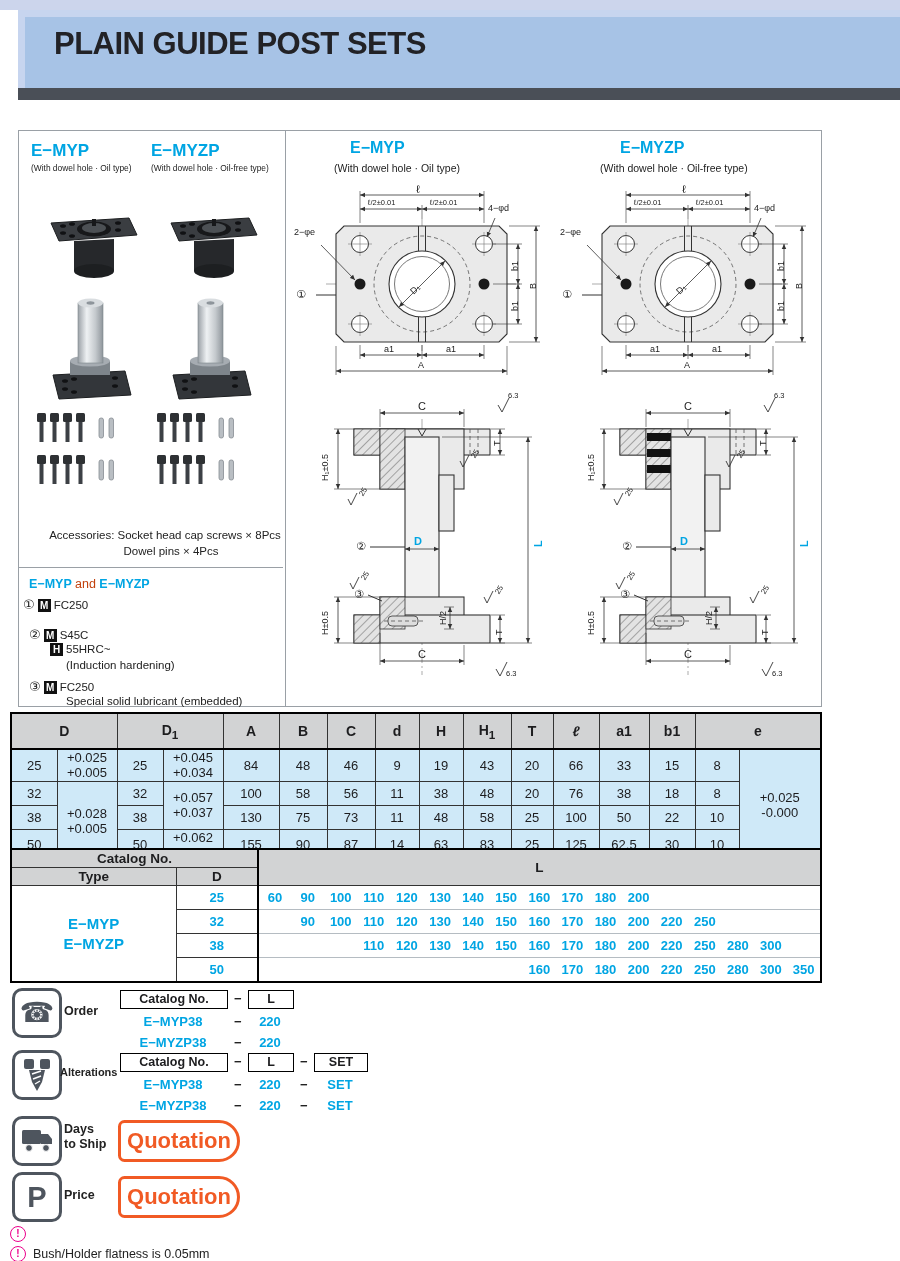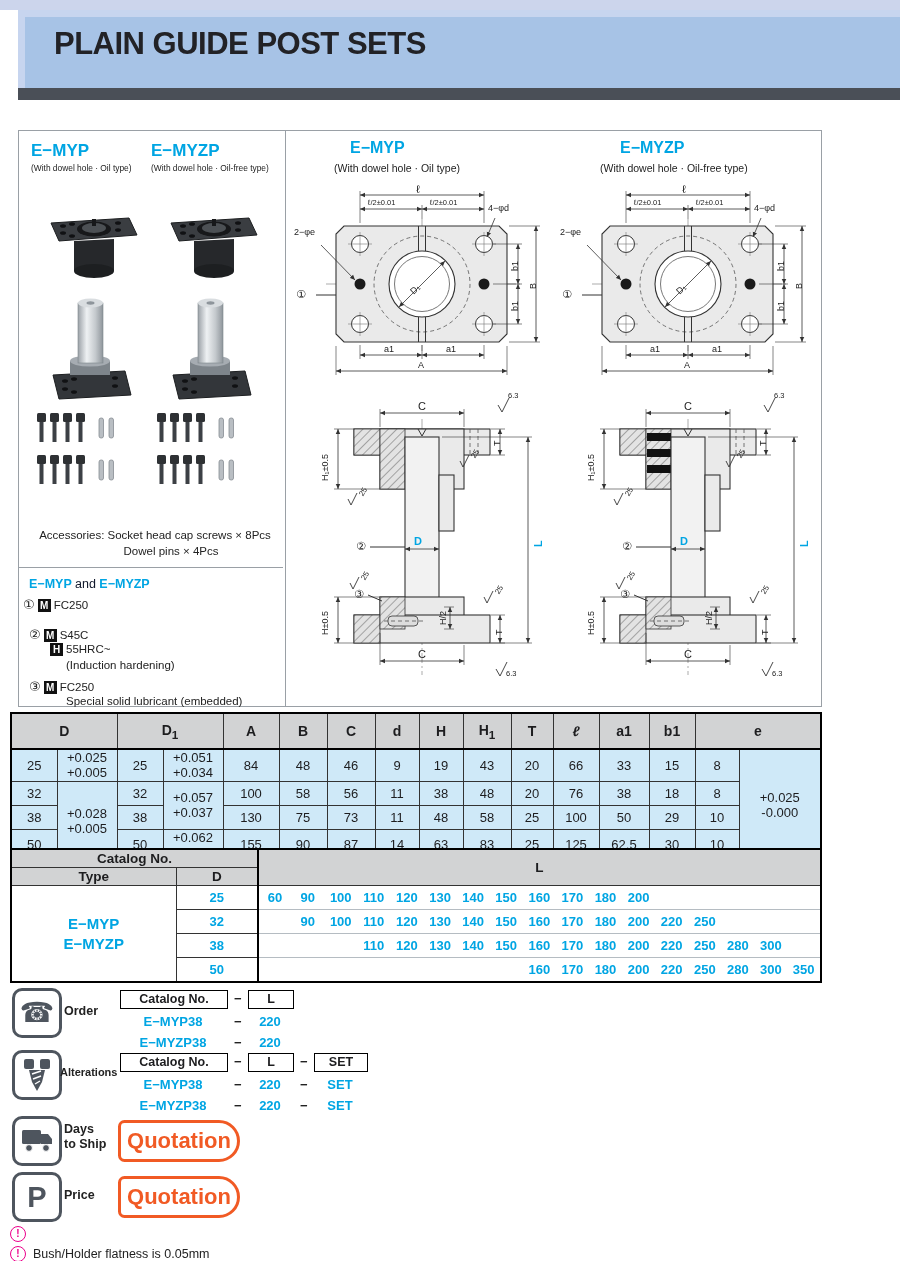--- a/index.html
+++ b/index.html
@@ -281,27 +281,27 @@
           </g>
       </g>
       <g fill="#b9bec3" stroke="#868d93" stroke-width="0.8">
         <rect x="62" y="5" width="4.5" height="20" rx="2"></rect>
           <rect x="72" y="5" width="4.5" height="20" rx="2"></rect>
         <rect x="62" y="47" width="4.5" height="20" rx="2"></rect>
           <rect x="72" y="47" width="4.5" height="20" rx="2"></rect>
       </g>
     </svg>
 
-    <div class="abs acc-line" style="left:4px;top:398px;width:264px;text-align:center">Accessories: Socket head cap screws × 8Pcs</div>
+    <div class="abs acc-line" style="left:14px;top:398px;width:264px;text-align:center">Accessories: Socket head cap screws × 8Pcs</div>
     <div class="abs acc-line" style="left:0;top:414px;width:264px;text-align:center;padding-left:40px;box-sizing:border-box">Dowel pins × 4Pcs</div>
     <div class="abs lp-divider"></div>
 
     <div class="abs mat-head" style="left:10px;top:446px">
       <span class="cyan">E−MYP</span>
-      <span style="color:#0f172a;font-weight:normal"> <span>and</span> </span>
+      <span style="color:#c2410c;font-weight:normal"> <span>and</span> </span>
       <span class="cyan">E−MYZP</span>
     </div>
     <div class="abs mat-line" style="left:4px;top:466px">
       <span class="circ-num">①</span><span class="badge">M</span><span>FC250</span>
     </div>
     <div class="abs mat-line" style="left:10px;top:496px">
       <span class="circ-num">②</span><span class="badge">M</span><span>S45C</span>
     </div>
     <div class="abs mat-line" style="left:28px;top:512px">
       <span class="badge">H</span><span>55HRC~</span>
@@ -659,21 +659,21 @@
       <th colspan="2">e</th>
     </tr>
     <tr>
       <td>25</td>
       <td class="tol">
             <div>+0.025</div>
             <div>+0.005</div>
           </td>
       <td>25</td>
       <td class="tol">
-            <div>+0.051</div>
+            <div>+0.045</div>
             <div>+0.034</div>
           </td>
       <td>84</td>
       <td>48</td>
       <td>46</td>
       <td>9</td>
       <td>19</td>
       <td>43</td>
       <td>20</td>
       <td>66</td>
@@ -713,21 +713,21 @@
       <td>38</td>
       <td>130</td>
       <td>75</td>
       <td>73</td>
       <td>11</td>
       <td>48</td>
       <td>58</td>
       <td>25</td>
       <td>100</td>
       <td>50</td>
-      <td>29</td>
+      <td>22</td>
       <td>10</td>
     </tr>
     <tr>
       <td>50</td>
       <td>50</td>
       <td class="tol">
             <div>+0.062</div>
             <div>+0.037</div>
           </td>
       <td>155</td>

